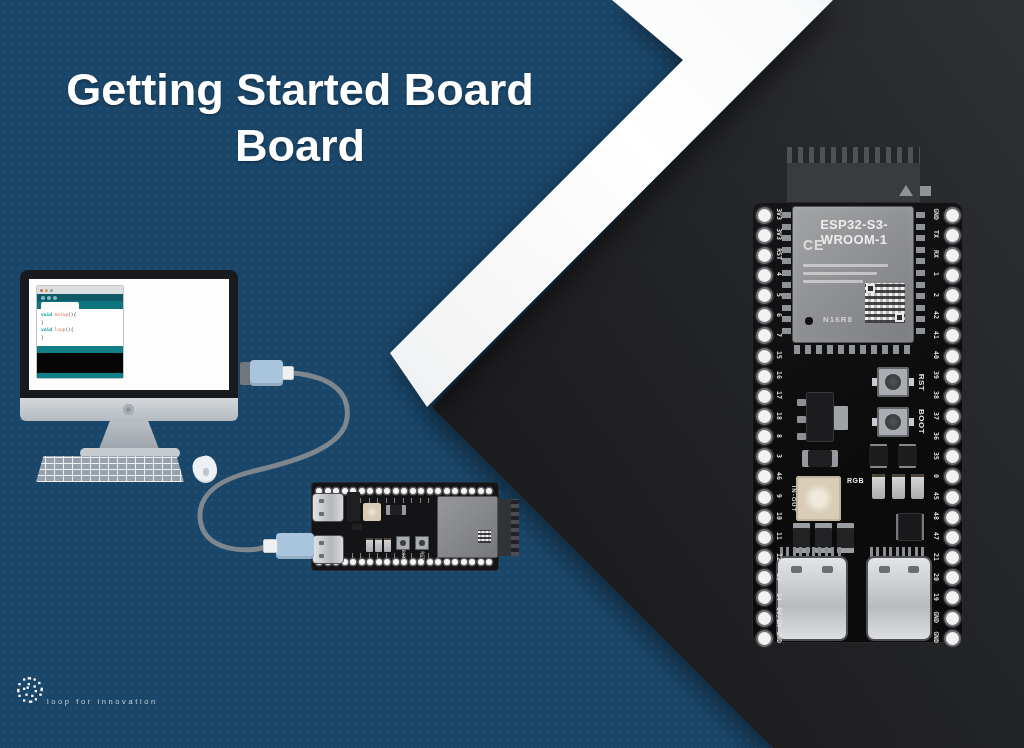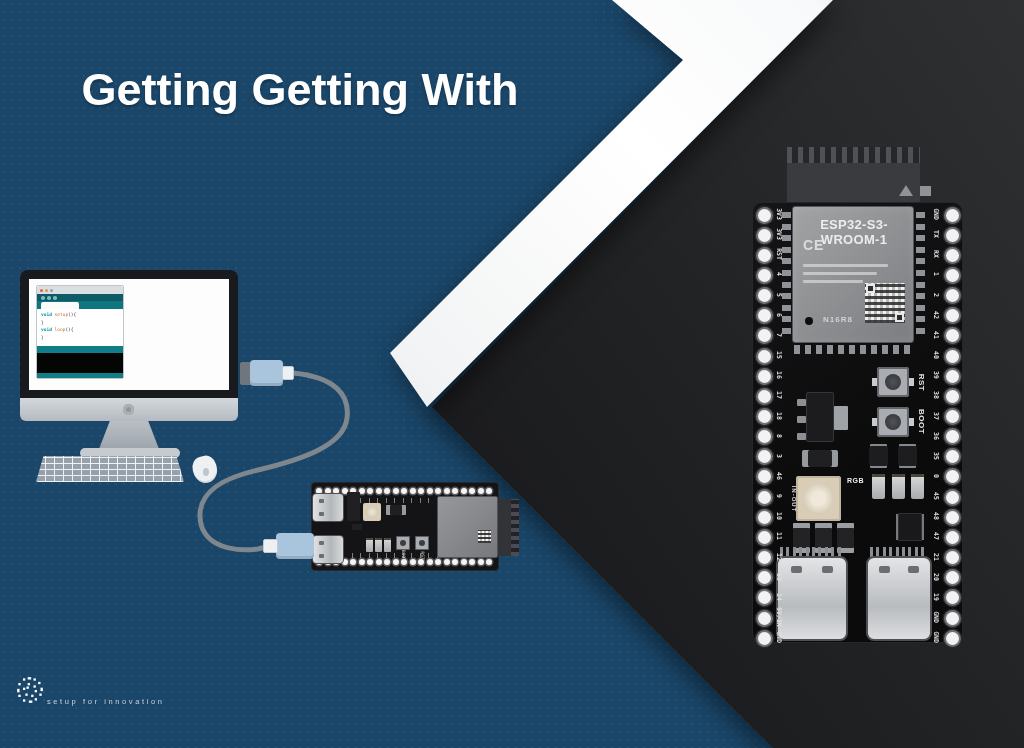--- a/index.html
+++ b/index.html
@@ -142,21 +142,22 @@
 
   <div class="abs bg-blue"></div>
   <div class="abs black-wrap">
     <div class="bg-black"></div>
   </div>
   <div class="abs band-wrap">
     <div class="band"></div>
   </div>
 
   <div class="abs title">
-    <div>Getting Getting With</div>
+    <div>Getting Started Board</div>
+    <div>Board</div>
   </div>
 
   <svg class="abs cable-svg" viewBox="0 0 1024 748">
     <path d="M 293,373 C 335,377 350,395 347,418 C 344,446 300,460 258,470 C 218,479 199,494 200,517 C 201,540 222,553 258,549 L 266,547" fill="none" stroke="#7e868e" stroke-width="5" stroke-linecap="round"></path>
   </svg>
 
   <div class="abs bezel"></div>
   <div class="abs screen"></div>
 
   <div class="abs ide">
@@ -433,15 +434,15 @@
         <rect x="6" y="2" width="2" height="2"></rect>
       <rect x="10" y="6" width="2" height="2"></rect>
         <rect x="15" y="8" width="2" height="2"></rect>
       <rect x="16" y="12" width="2" height="2"></rect>
         <rect x="13" y="16" width="2" height="2"></rect>
       <rect x="8" y="15" width="2" height="2"></rect>
         <rect x="6" y="10" width="2" height="2"></rect>
       <rect x="9" y="9" width="2" height="2"></rect>
     </g>
   </svg>
-  <div class="abs logo-tag">setup for innovation</div>
+  <div class="abs logo-tag">loop for innovation</div>
 
 </div>
 
 </body></html>

